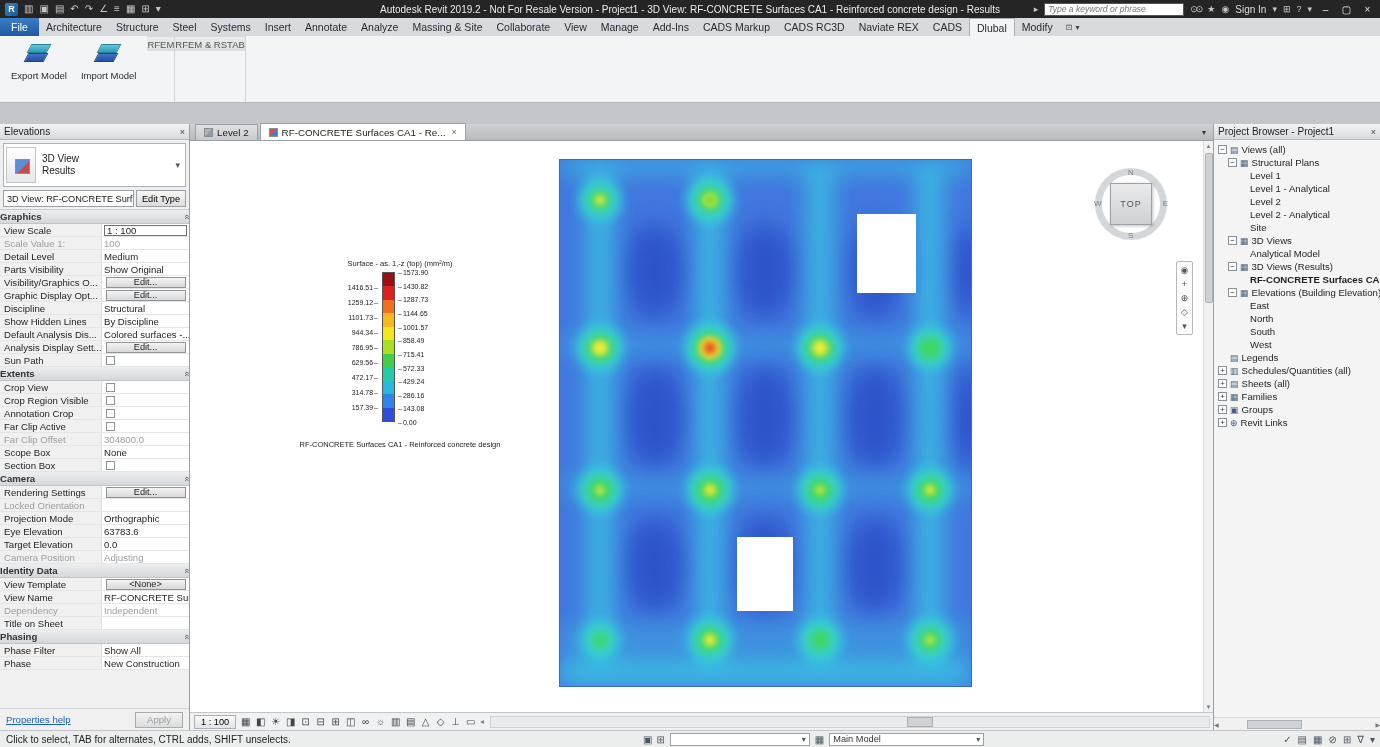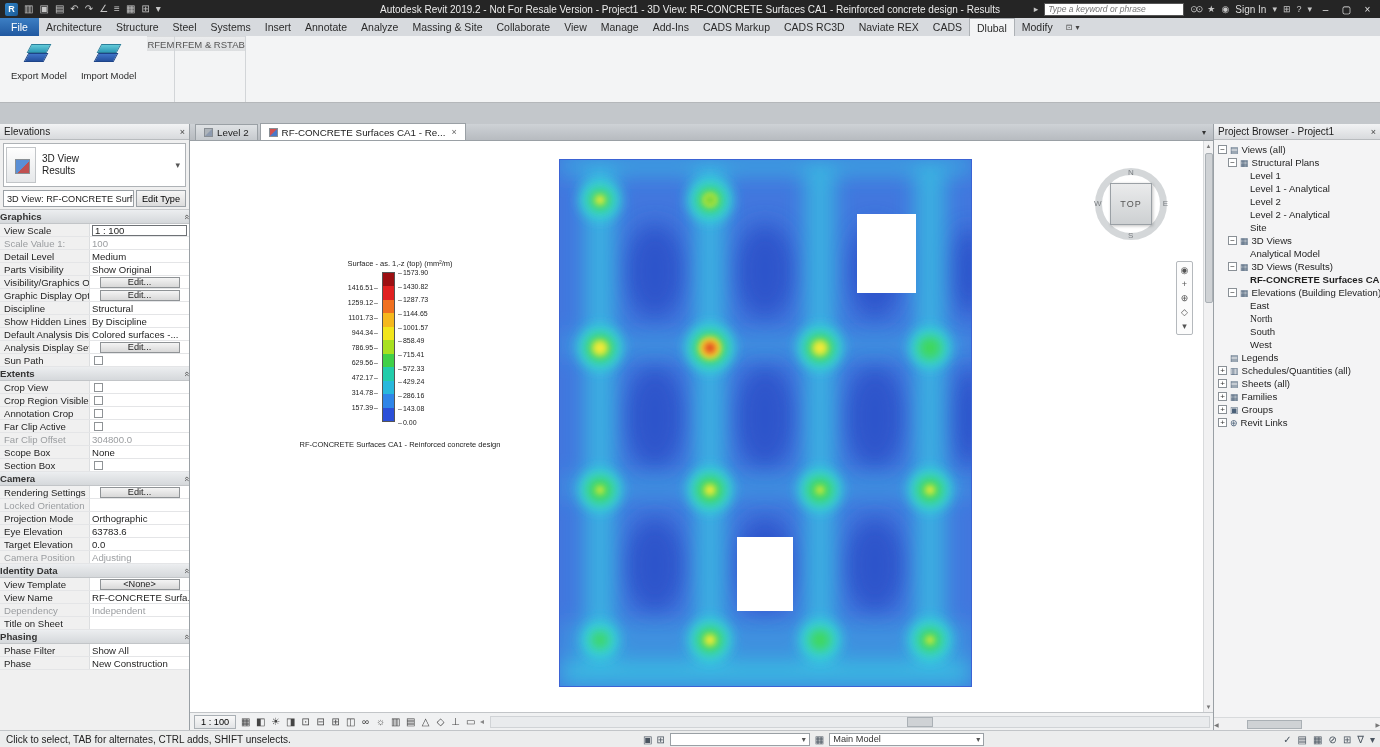--- a/index.html
+++ b/index.html
@@ -49,21 +49,21 @@
 #type-thumb::after{content:"";position:absolute;left:8px;top:11px;width:13px;height:13px;background:linear-gradient(135deg,#5a8fd6 0 55%,#c05050 55% 100%);border:1px solid #8a8f94}
 #type-text{font-size:10px;color:#222;line-height:1.25}
 #type-drop{margin-left:auto;color:#555;font-size:9px;padding-right:3px}
 #typerow{display:flex;height:17px;margin:0 3px 2px;gap:2px}
 #typesel{flex:1;background:#fff;border:1px solid #9aa0a5;display:flex;align-items:center;font-size:9.2px;padding:0 3px;color:#222;white-space:nowrap;overflow:hidden}
 #edittype{width:50px;background:linear-gradient(#f6f6f6,#dcdcdc);border:1px solid #9aa0a5;font-size:9.2px;display:flex;align-items:center;justify-content:center}
 #pgrid{border-top:1px solid #c8cacc}
 .sec{height:14px;background:linear-gradient(#eceef0,#d5d8db);display:flex;align-items:center;padding:0 0;font-weight:bold;color:#333;border-bottom:1px solid #c2c5c8}
 .sec .chev{margin-left:auto;color:#555;transform:rotate(90deg);font-size:9px;font-weight:normal}
 .prow{display:flex;height:13px;border-bottom:1px solid #e4e5e7}
-.plabel{width:90px;padding-left:4px;color:#1e1e1e;display:flex;align-items:center;overflow:hidden;white-space:nowrap;background:#f0f0f0;border-right:1px solid #dcdee0;flex:none}
+.plabel{width:102px;padding-left:4px;color:#1e1e1e;display:flex;align-items:center;overflow:hidden;white-space:nowrap;background:#f0f0f0;border-right:1px solid #dcdee0;flex:none}
 .pval{flex:1;background:#fff;display:flex;align-items:center;padding:0 2px;overflow:hidden;white-space:nowrap;color:#1e1e1e}
 .prow.gray .plabel,.prow.gray .pval{color:#9a9da0}
 .pinput{flex:1;border:1px solid #6e7276;height:11px;display:flex;align-items:center;padding:0 2px;background:#fff}
 .pbtn{margin:0 auto;width:80px;height:11px;background:linear-gradient(#f4f4f4,#d8d8d8);border:1px solid #8f9396;display:flex;align-items:center;justify-content:center;font-size:9.2px}
 .pcheck{width:9px;height:9px;border:1px solid #8f9396;background:#fff;margin-left:2px;flex:none}
 #props-footer{position:absolute;left:0;bottom:0;width:100%;height:22px;display:flex;align-items:center;padding:0 6px;background:#f0f0f0;border-top:1px solid #d5d8db}
 #props-help{color:#1a60c8;text-decoration:underline}
 #apply-btn{margin-left:auto;width:48px;height:16px;background:linear-gradient(#f2f2f2,#dddddd);border:1px solid #aaa;color:#9aa0a5;display:flex;align-items:center;justify-content:center}
 
 
@@ -439,20 +439,24 @@
           <span>Show All</span>
         </div>
       </div>
       <div class="prow">
         <div class="plabel">Phase</div>
         <div class="pval">
           <span>New Construction</span>
         </div>
       </div>
     </div>
+  <div id="props-footer">
+    <span id="props-help">Properties help</span>
+    <div id="apply-btn">Apply</div>
+  </div>
 </div>
 
 <div id="workspace">
   <div id="doctabs">
       <div class="dtab">
         <span class="ticon gray"></span>
         <span>Level 2</span>
       </div>
       <div class="dtab active">
         <span class="ticon"></span>
@@ -690,21 +694,21 @@
       </div>
       <div class="trow" style="padding-left: 14px;">
         <span class="texp">−</span>
         <span class="ticn">▦</span>
         <span>Elevations (Building Elevation)</span>
       </div>
       <div class="trow" style="padding-left: 24px;">
         <span class="tspace"></span>
         <span>East</span>
       </div>
-      <div class="trow" style="padding-left: 24px; font-family: Liberation Serif, serif;">
+      <div class="trow" style="padding-left: 24px;">
         <span class="tspace"></span>
         <span>North</span>
       </div>
       <div class="trow" style="padding-left: 24px;">
         <span class="tspace"></span>
         <span>South</span>
       </div>
       <div class="trow" style="padding-left: 24px;">
         <span class="tspace"></span>
         <span>West</span>

